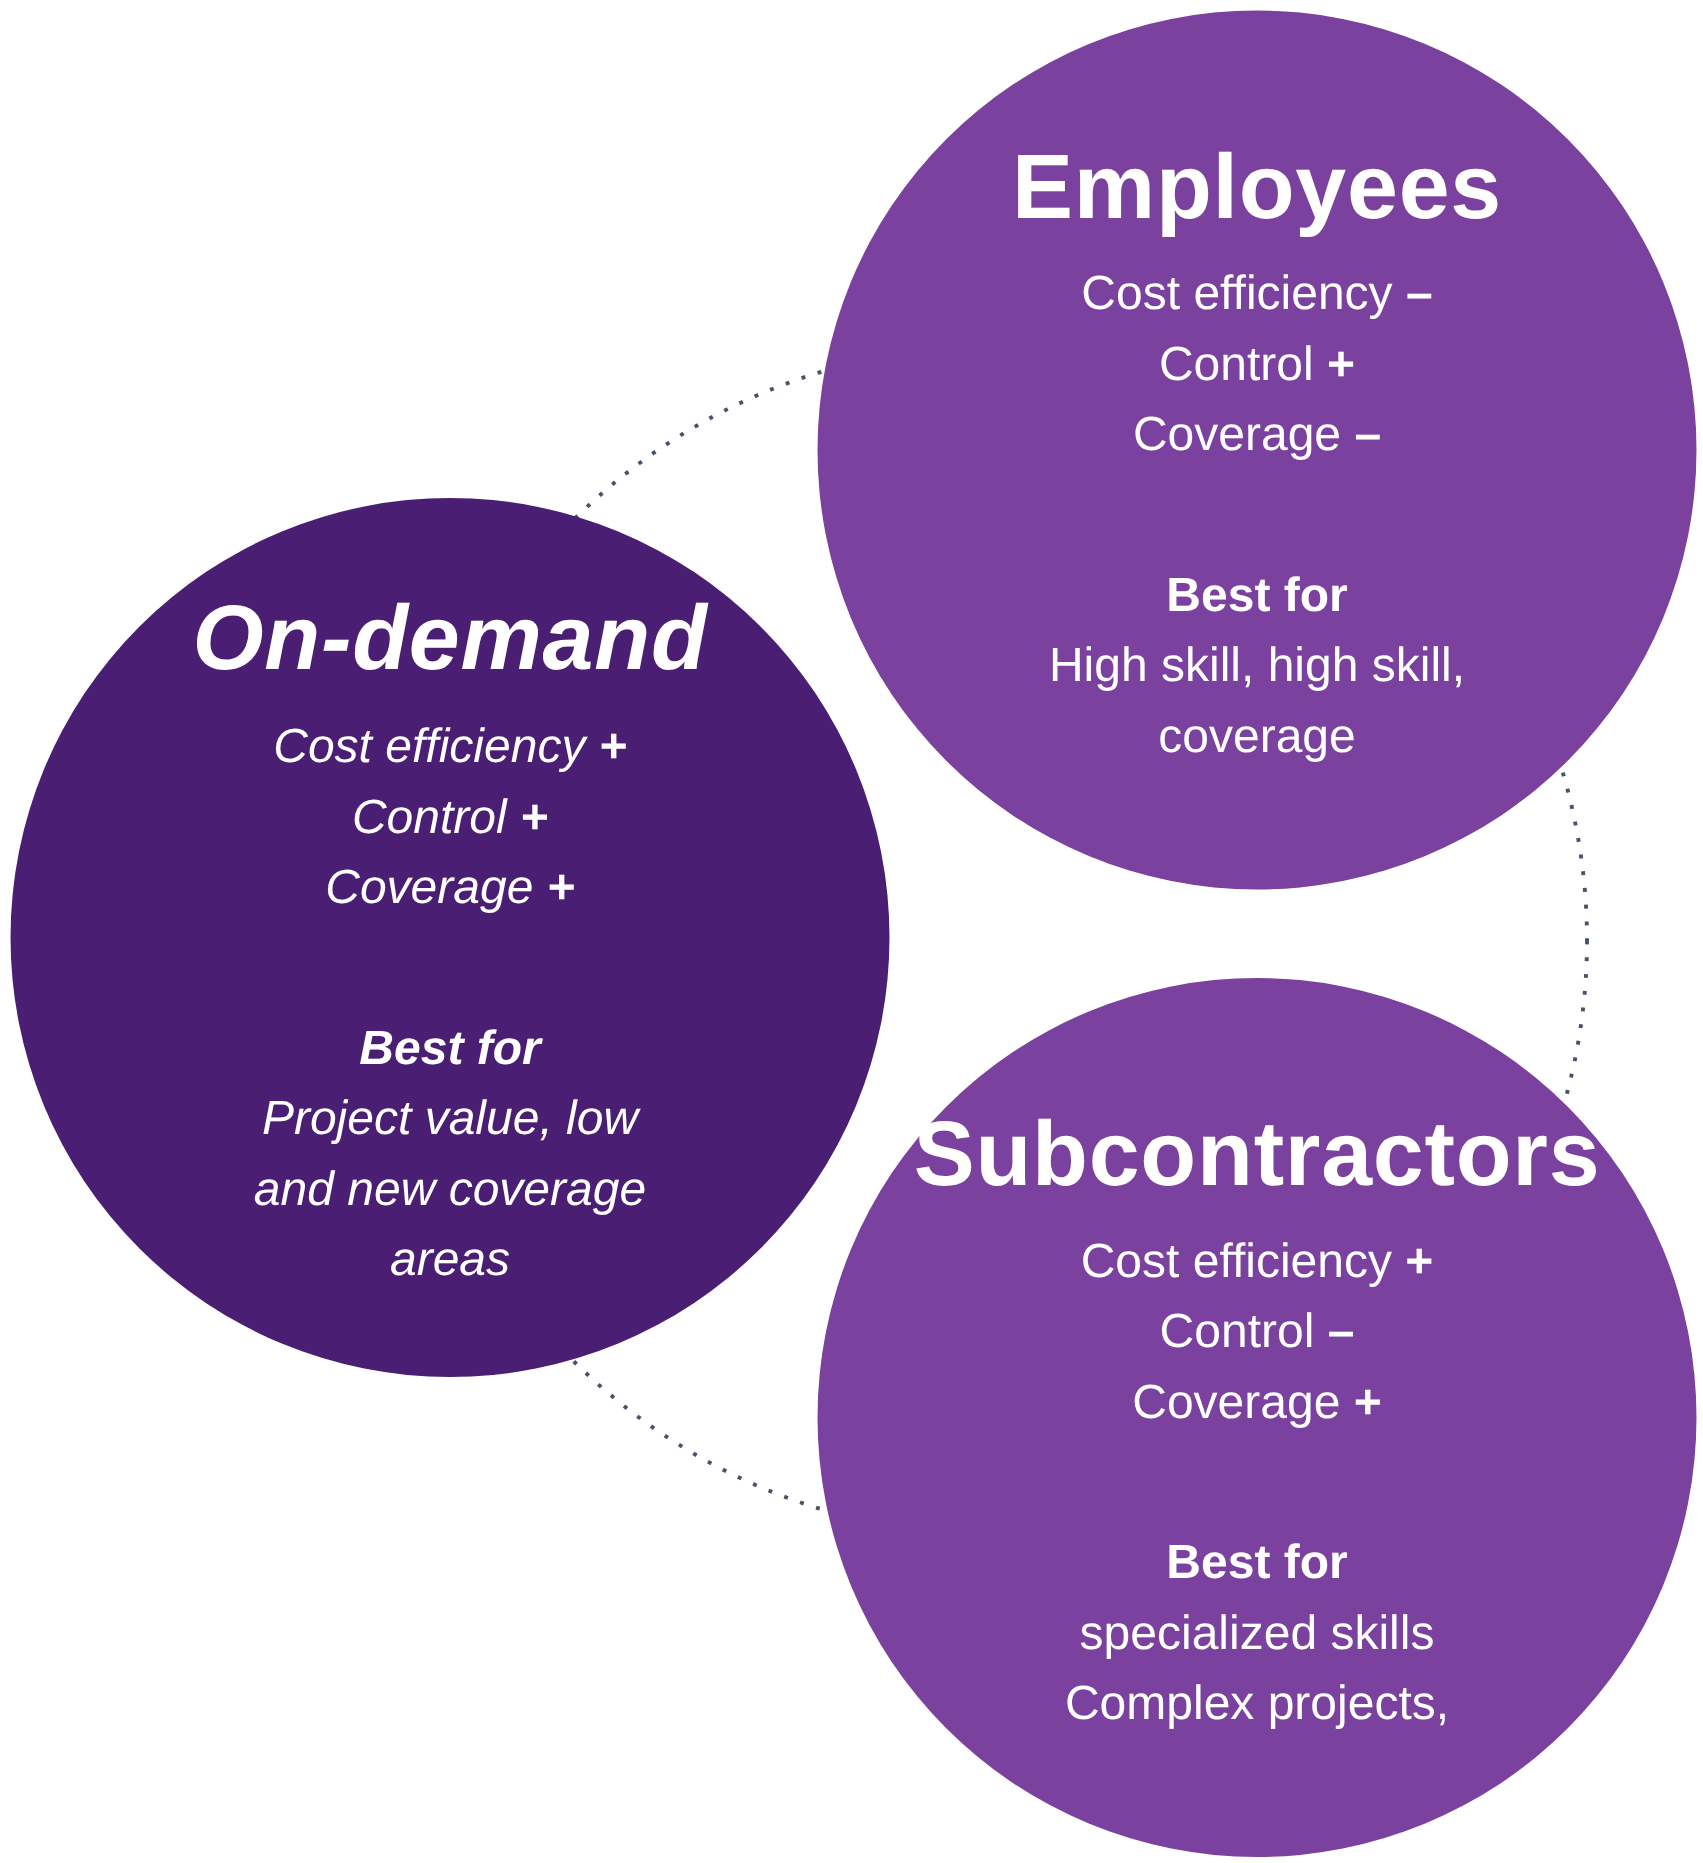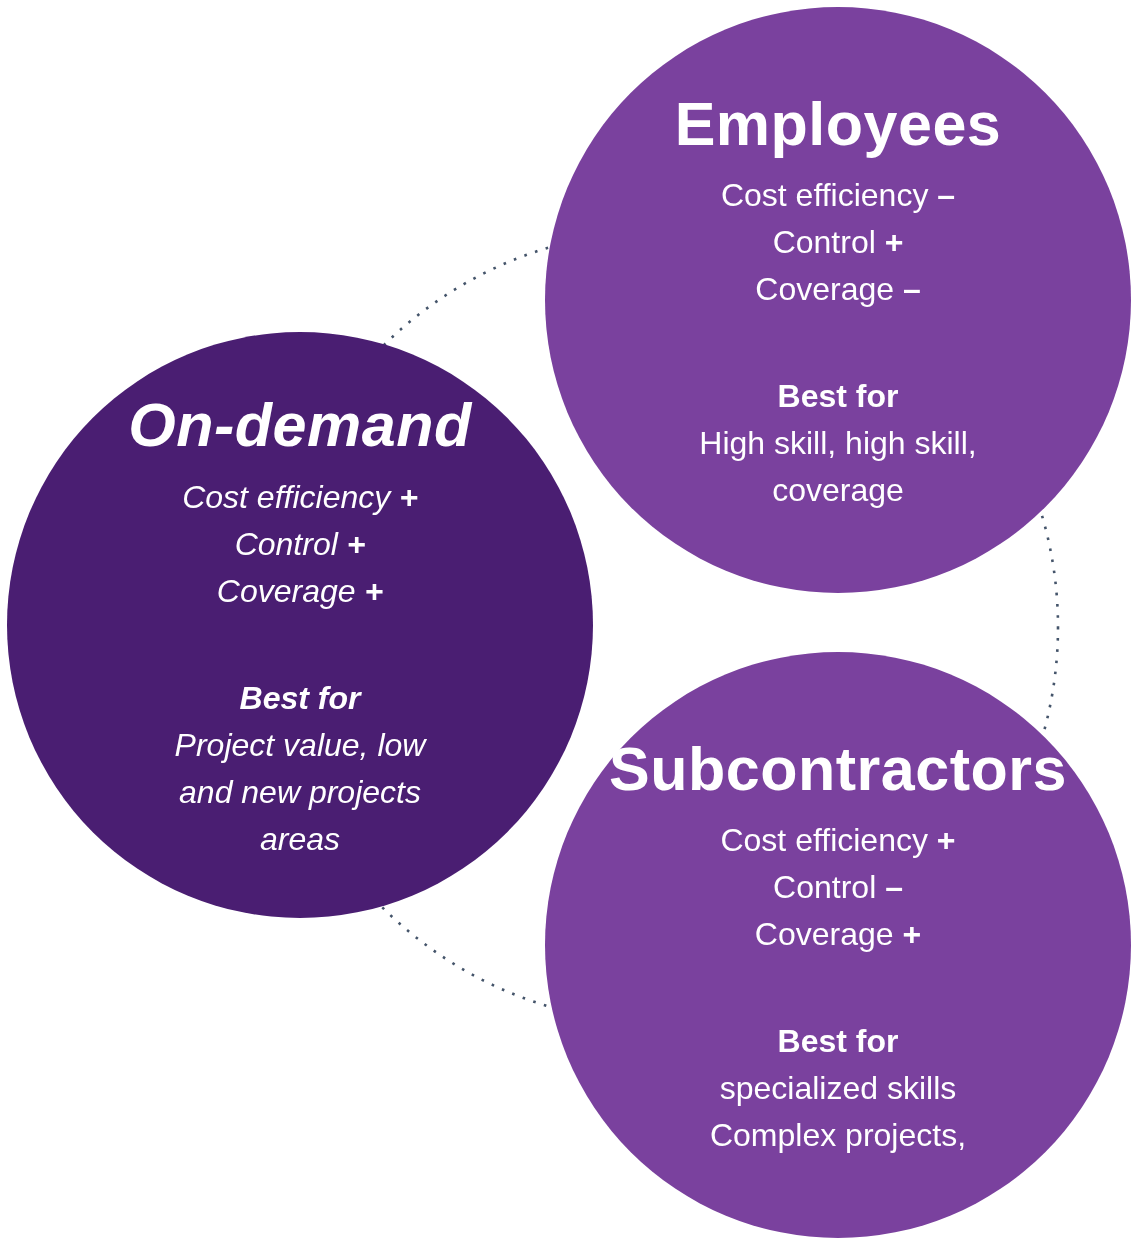--- a/index.html
+++ b/index.html
@@ -89,21 +89,21 @@
     <div class="bf-line">coverage</div>
   </div>
 
   <div class="circle circle-ondemand" style="background: rgb(74, 30, 114); font-style: italic;">
     <div class="title">On-demand</div>
     <div class="attr"><span>Cost efficiency</span> <span class="sign">+</span></div>
     <div class="attr"><span>Control</span> <span class="sign">+</span></div>
     <div class="attr"><span>Coverage</span> <span class="sign">+</span></div>
     <div class="best-for">Best for</div>
     <div class="bf-line">Project value, low</div>
-    <div class="bf-line">and new projects</div>
+    <div class="bf-line">and new coverage</div>
     <div class="bf-line">areas</div>
   </div>
 
   <div class="circle circle-subcontractors" style="background: rgb(122, 65, 158);">
     <div class="title">Subcontractors</div>
     <div class="attr"><span>Cost efficiency</span> <span class="sign">+</span></div>
     <div class="attr"><span>Control</span> <span class="sign">–</span></div>
     <div class="attr"><span>Coverage</span> <span class="sign">+</span></div>
     <div class="best-for">Best for</div>
     <div class="bf-line">specialized skills</div>

